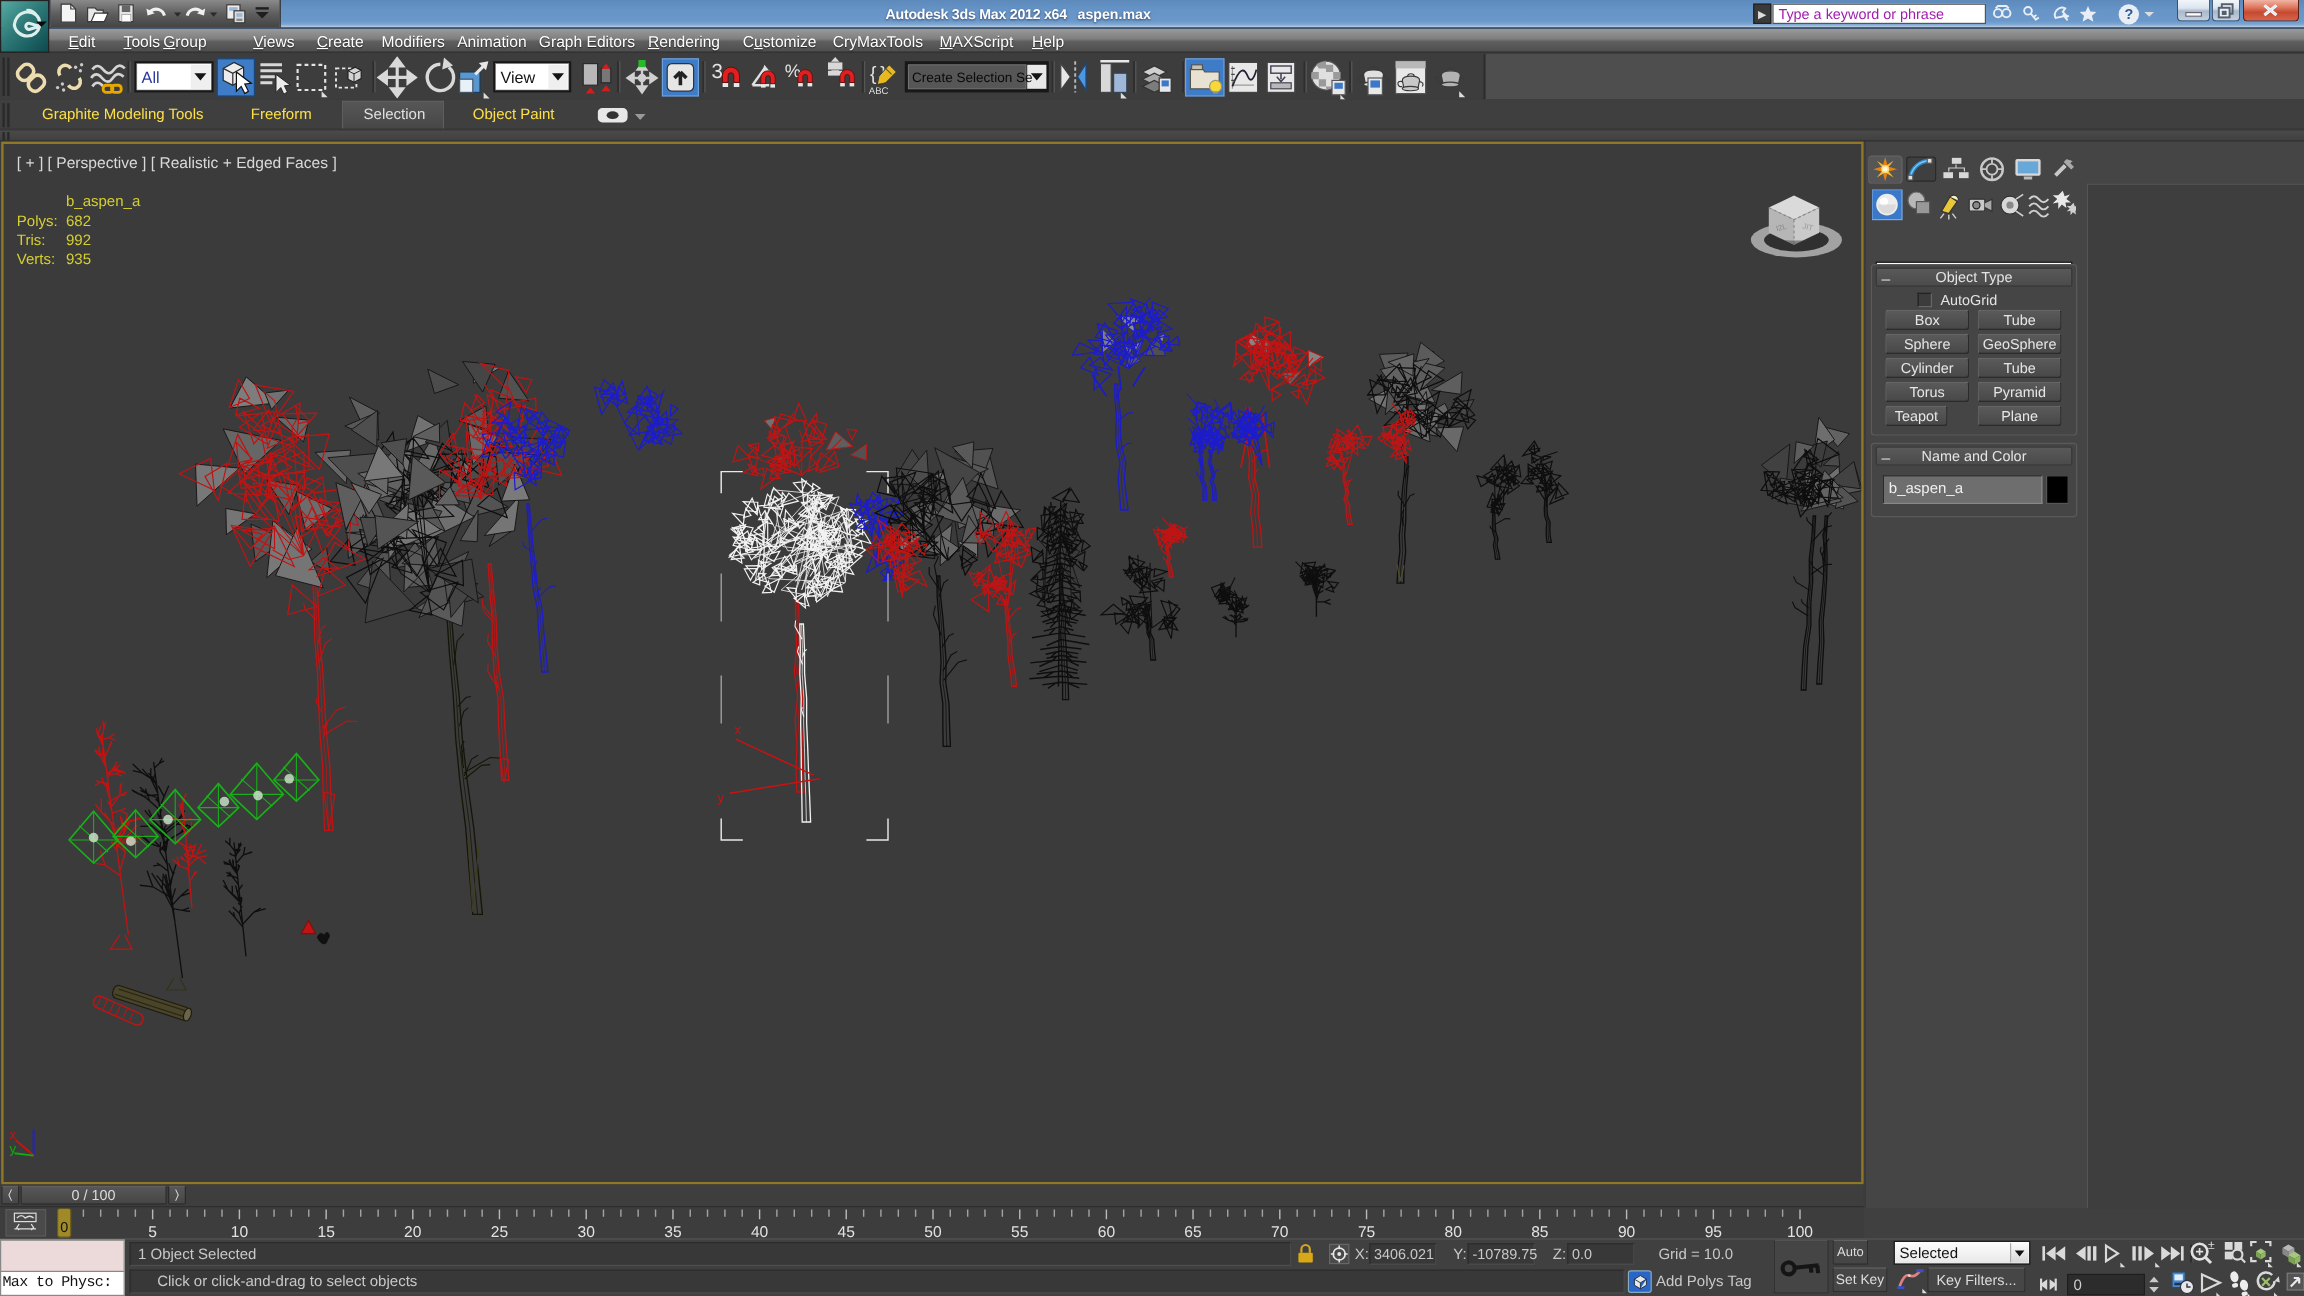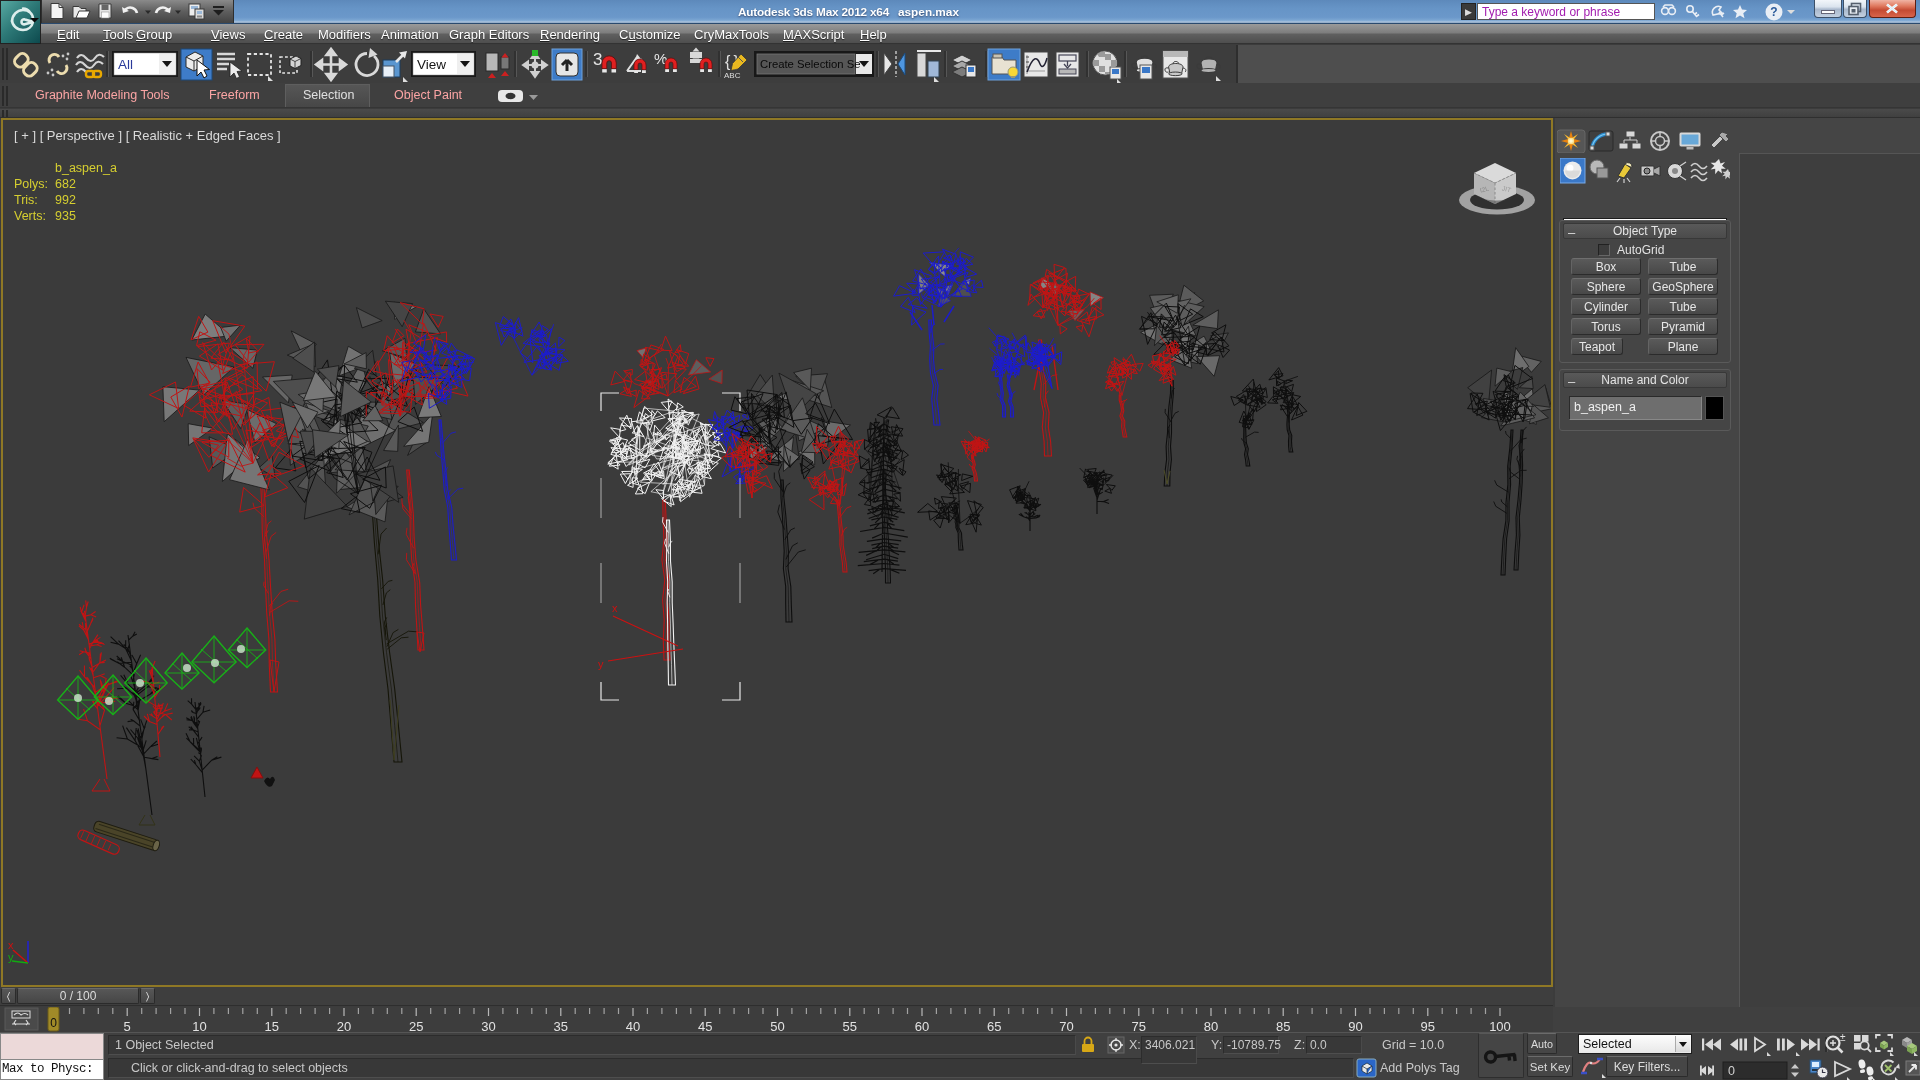--- a/index.html
+++ b/index.html
@@ -5,21 +5,21 @@
 .abs{position:absolute;}
 #titlebar{left:0;top:0;width:1920px;height:24px;background:linear-gradient(180deg,#5d89bb 0%,#6694c6 35%,#6b98ca 75%,#7ba6d2 88%,#b0c5dc 96%,#7795b8 100%);border-bottom:1px solid #2a4a6e;}
 #qat{left:41px;top:0;height:23px;width:193px;background:linear-gradient(180deg,#8a8a8a,#5e5e5e 50%,#434343);border-right:1px solid #2e2e2e;border-left:1px solid #2e2e2e;}
 #logo{left:0;top:0;width:41px;height:44px;background:linear-gradient(135deg,#57a9a2 0%,#2e7a78 45%,#0d4a4e 100%);border:1px solid #222;z-index:60;}
 .ttl{top:5px;font-size:12.5px;font-weight:bold;color:#fff;text-shadow:0 1px 2px rgba(0,0,30,.55);}
 #menubar{left:0;top:24px;width:1920px;height:20px;background:linear-gradient(180deg,#9a9a9a 0%,#7e7e7e 45%,#5f5f5f 55%,#4e4e4e 100%);border-bottom:1px solid #333;}
 .menu{position:absolute;top:27px;font-size:13px;color:#fff;text-shadow:0 1px 1px rgba(0,0,0,.6);}
 .menu u{text-decoration:underline;}
 #toolbar{left:0;top:45px;width:1920px;height:38px;background:linear-gradient(180deg,#555 0%,#4a4a4a 12%,#454545 85%,#3a3a3a 100%);}
 #ribbon{left:0;top:83px;width:1920px;height:25px;background:#3f3f3f;border-bottom:1px solid #353535;}
-.rtab{position:absolute;top:88px;font-size:12.5px;color:#fca5a5;}
+.rtab{position:absolute;top:88px;font-size:12.5px;color:#fde047;}
 #ribbon2{left:0;top:109px;width:1920px;height:9px;background:linear-gradient(180deg,#4a4a4a,#404040);border-bottom:1px solid #2f2f2f;}
 #viewport{left:1px;top:118px;width:1552px;height:869px;background:#3b3b3b;border:2px solid #8f7825;}
 #vplabel{left:14px;top:128px;font-size:13px;color:#d9d9d9;}
 .vstat{position:absolute;font-size:12.5px;color:#d6cf30;}
 #cmdpanel{left:1555px;top:118px;width:365px;height:914px;background:#454545;}
 #cmdcol2{position:absolute;left:184px;top:35px;width:181px;height:879px;background:#3e3e3e;border-left:1px solid #555;border-top:1px solid #555;}
 .combo{position:absolute;background:linear-gradient(180deg,#fdfdfd,#e8e8e8);border:1px solid #1d1d1d;color:#111;font-size:12.5px;}
 .combo .arr{position:absolute;right:1px;top:1px;bottom:1px;width:15px;background:linear-gradient(180deg,#fbfbfb,#d8d8d8);border-left:1px solid #aaa;}
 .caret{width:0;height:0;border-left:4px solid transparent;border-right:4px solid transparent;border-top:5px solid #111;position:absolute;left:3px;top:6px;}
 .roll{position:absolute;border:1px solid #5a5a5a;border-radius:3px;background:#454545;}
@@ -822,21 +822,21 @@
 <div class="sunk" style="left:108px;top:1058px;width:1246px;height:20px;padding:2px 22px;">Click or click-and-drag to select objects</div>
 <svg class="abs" style="left:1080px;top:1035px" width="46" height="20" viewBox="0 0 46 20">
 <rect x="2" y="9" width="12" height="8" rx="1" fill="#d8a816"></rect>
     <path d="M4.5,9 v-3 a3.5,3.5 0 0 1 7,0 v3" fill="none" stroke="#d8a816" stroke-width="1.8"></path>
 <rect x="28" y="2" width="16" height="16" fill="#4a4a4a" stroke="#666"></rect>
     <circle cx="36" cy="10" r="5" fill="none" stroke="#e8e8e8" stroke-width="1.4"></circle>
     <circle cx="36" cy="10" r="1.6" fill="#e8e8e8"></circle>
     <path d="M36,3 v3 M36,14 v3 M29,10 h3 M40,10 h3" stroke="#e8e8e8" stroke-width="1.3"></path>
 </svg>
 <div class="abs" style="left:1129px;top:1038px;color:#c8c8c8;font-size:12.5px;">X:</div>
-<div class="sunk" style="left:1141px;top:1036px;width:56px;height:28px;padding:1px 3px;font-size:12px;">3406.021</div>
+<div class="sunk" style="left:1141px;top:1036px;width:56px;height:18px;padding:1px 3px;font-size:12px;">3406.021</div>
 <div class="abs" style="left:1211px;top:1038px;color:#c8c8c8;font-size:12.5px;">Y:</div>
 <div class="sunk" style="left:1223px;top:1036px;width:56px;height:18px;padding:1px 3px;font-size:12px;">-10789.75</div>
 <div class="abs" style="left:1294px;top:1038px;color:#c8c8c8;font-size:12.5px;">Z:</div>
 <div class="sunk" style="left:1306px;top:1036px;width:56px;height:18px;padding:1px 3px;font-size:12px;">0.0</div>
 <div class="abs" style="left:1382px;top:1038px;color:#c8c8c8;font-size:12.5px;">Grid = 10.0</div>
 <div class="abs" style="left:1380px;top:1061px;color:#c8c8c8;font-size:12.5px;">Add Polys Tag</div>
 <svg class="abs" style="left:1356px;top:1058px" width="22" height="20" viewBox="0 0 22 20">
     <rect x="1" y="1" width="19" height="18" rx="2" fill="#2a66c8" stroke="#8ab"></rect>
     <path d="M6,8 l5,-3 5,3 -5,3 z M6,8 v5 l5,3 v-5 M16,8 v5 l-5,3" fill="#e8e8e8" stroke="#123" stroke-width="0.7"></path>
   </svg>

